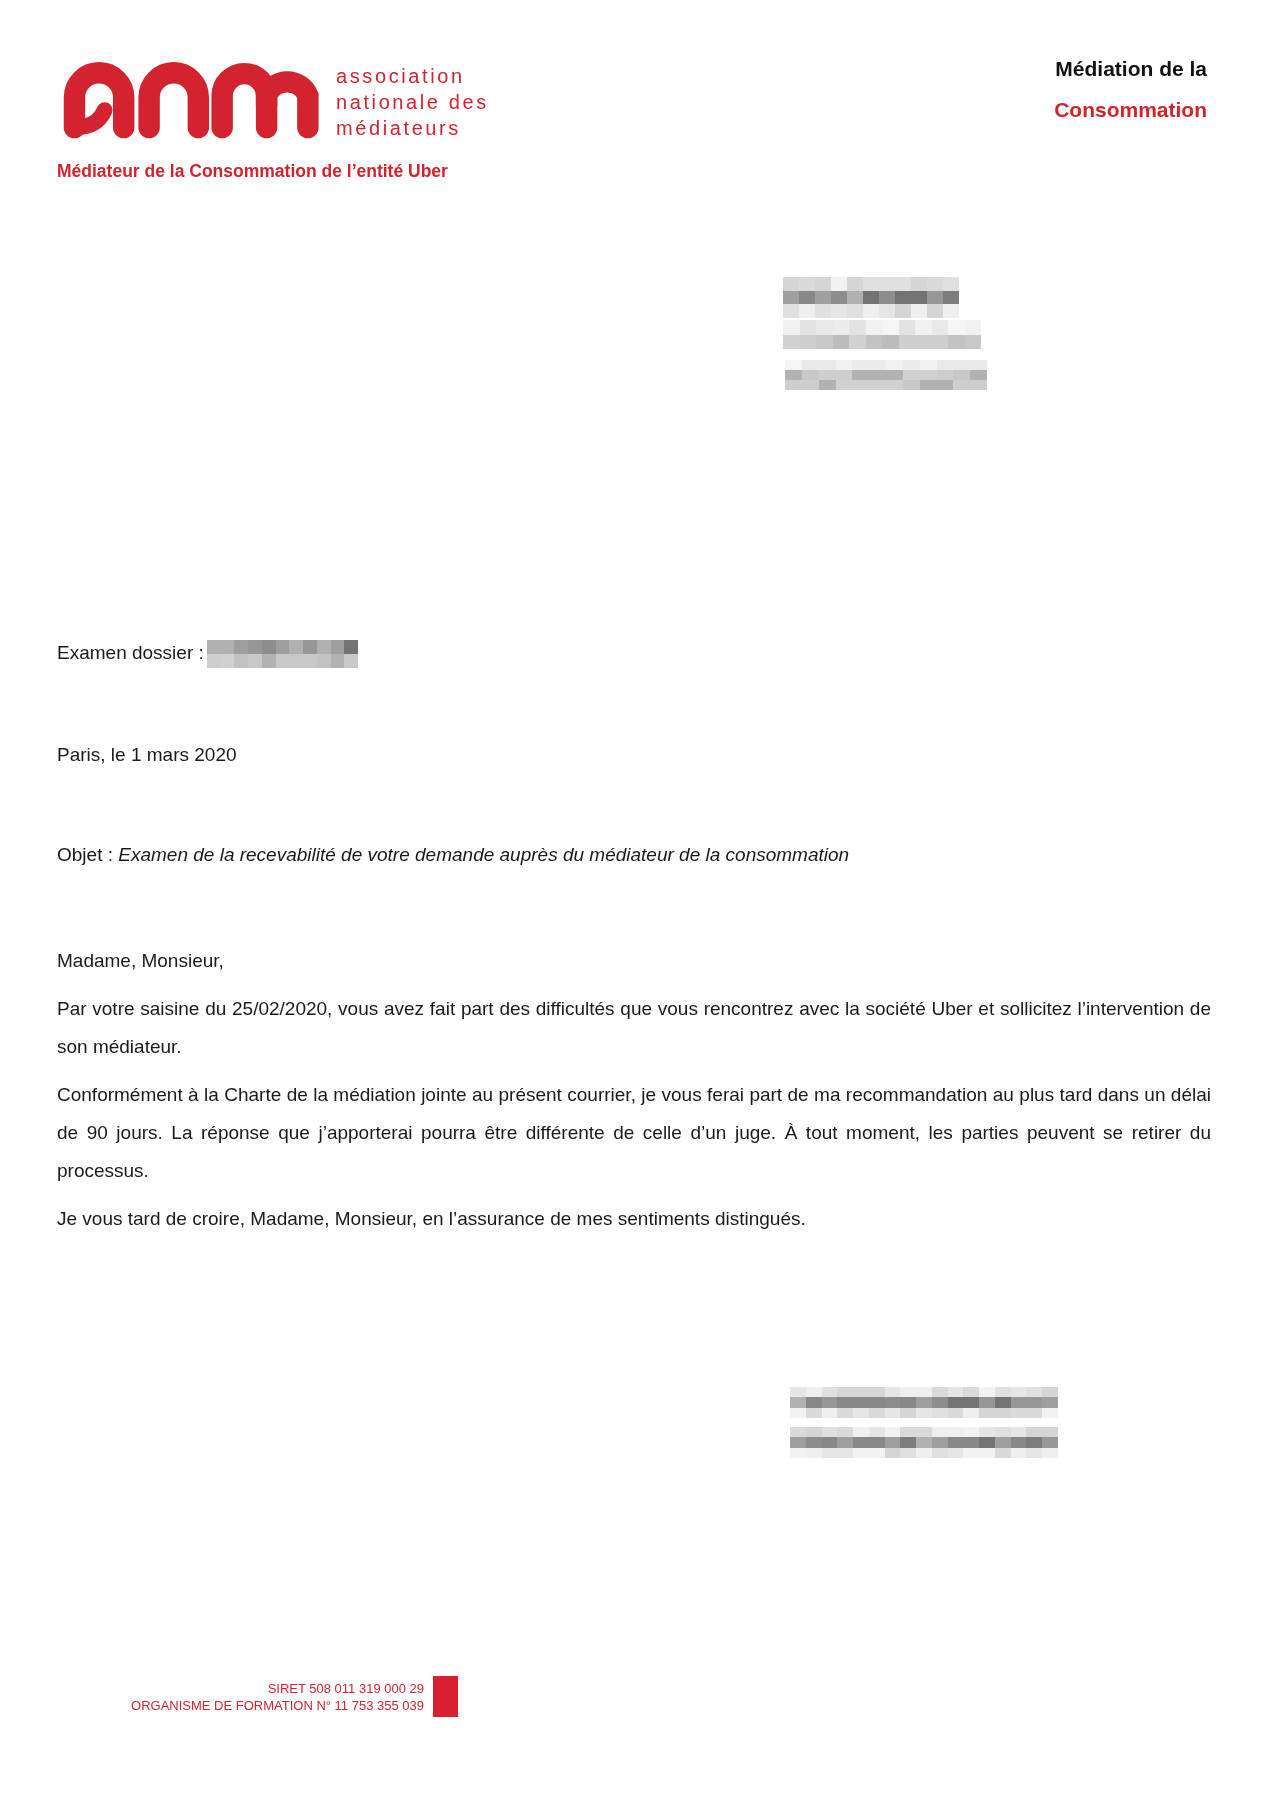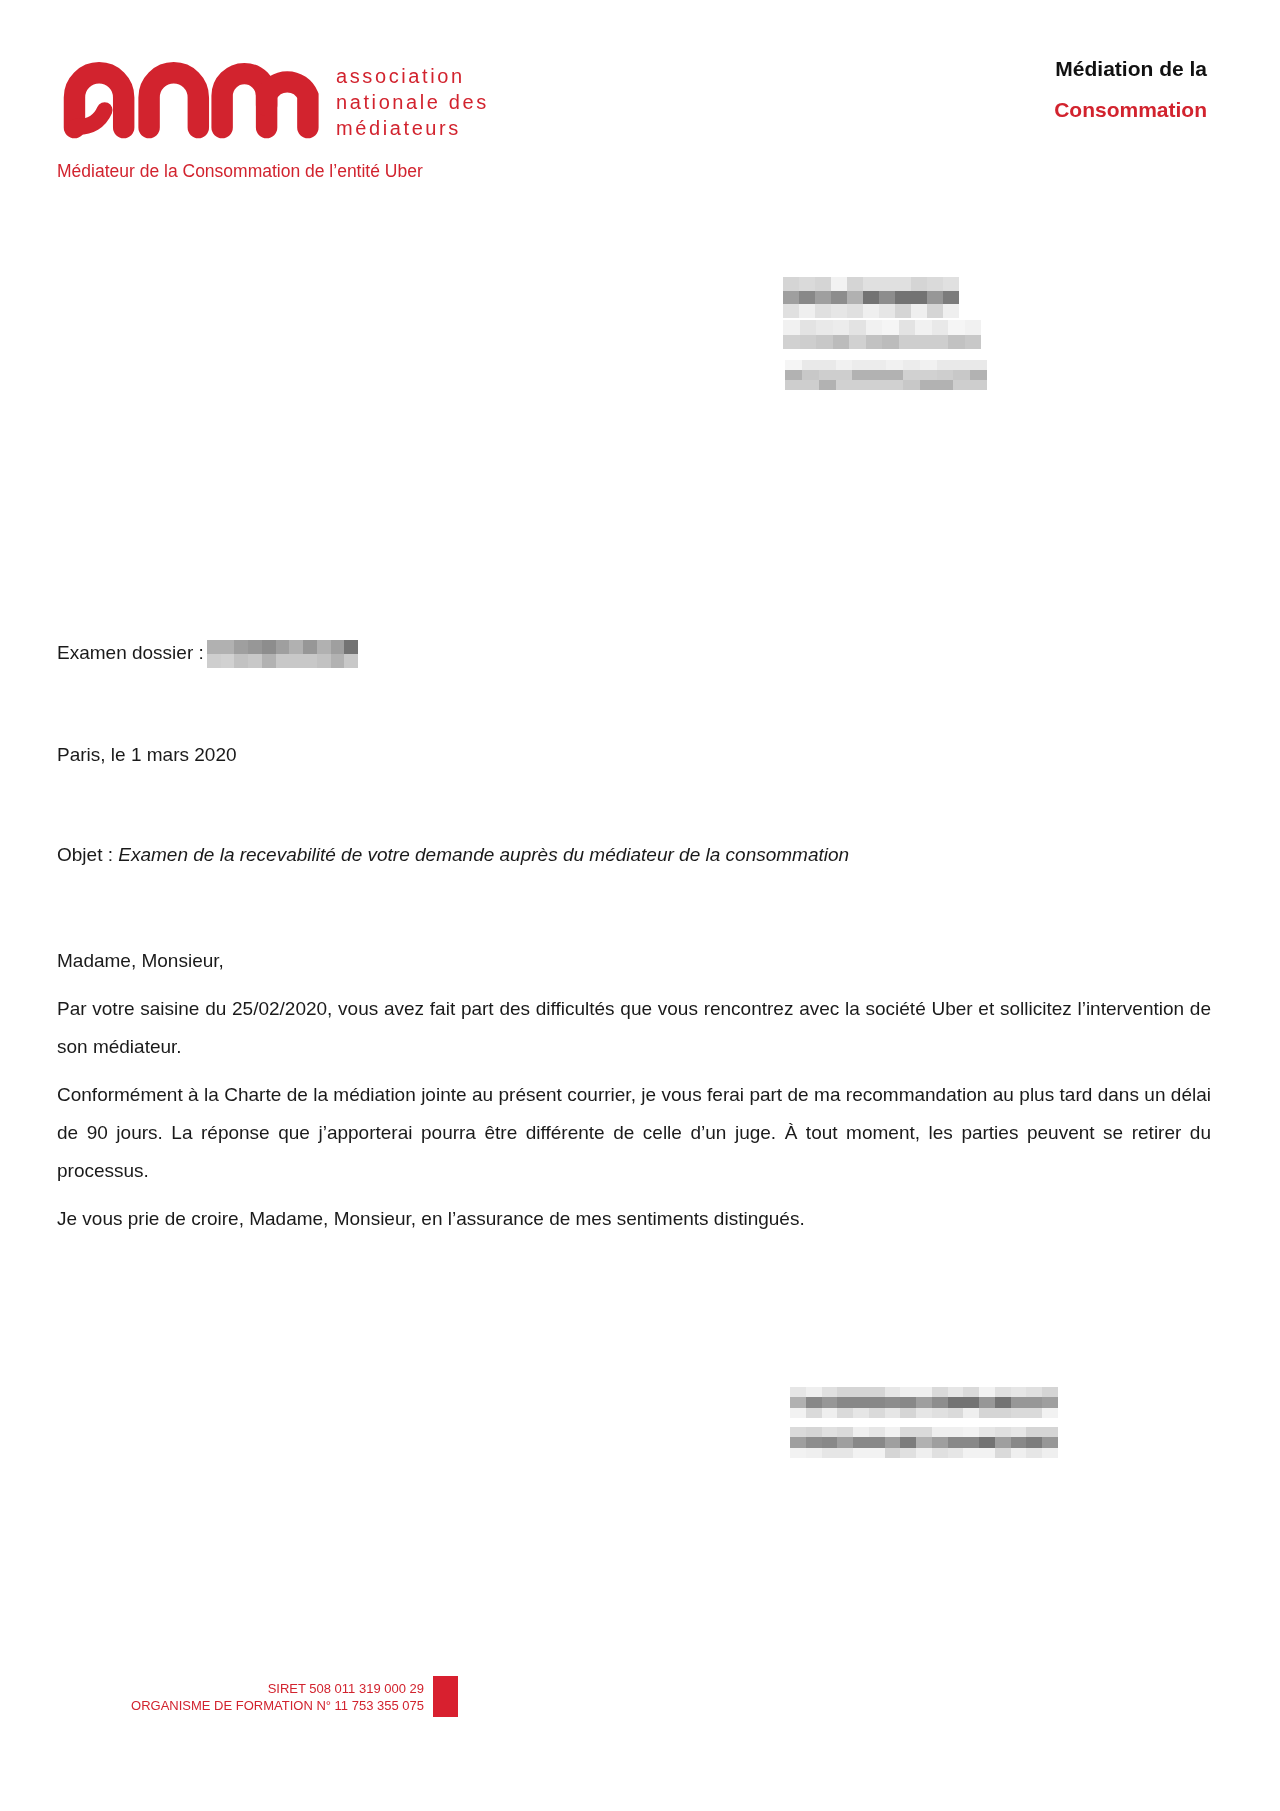--- a/index.html
+++ b/index.html
@@ -9,21 +9,21 @@
   }
   
   .logo-row{position:absolute;left:57px;top:55px;display:flex;align-items:flex-start;}
   .logo-mark{width:262px;height:88px;display:block;}
   .logo-tagline{margin-left:17px;margin-top:8px;color:#d2232e;font-size:20px;
     line-height:26px;letter-spacing:2.6px;font-weight:500;}
   .header-right{position:absolute;top:57px;right:73px;text-align:right;}
   .header-right .l1{font-size:21px;font-weight:bold;color:#111;}
   .header-right .l2{font-size:21px;font-weight:bold;color:#d2232e;margin-top:17px;}
   .mediator-line{position:absolute;left:57px;top:161px;color:#d2232e;
-    font-weight:normal;font-size:17.5px;}
+    font-weight:bold;font-size:17.5px;}
   
   .mosaic{position:absolute;grid-auto-rows:1fr;}
   
   .letter-title{position:absolute;left:0;top:495px;width:100%;margin:0;text-align:center;
     font-size:30px;font-weight:bold;letter-spacing:0.5px;color:#000;}
   .dossier-label{position:absolute;left:57px;top:642px;font-size:19px;}
   .date-line{position:absolute;left:57px;top:744px;font-size:19px;}
   .objet-line{position:absolute;left:57px;top:844px;font-size:19px;width:1154px;}
   .objet-text{font-style:italic;}
   .letter-body{position:absolute;left:57px;top:942px;width:1154px;
@@ -202,21 +202,21 @@
   <div class="objet-line">
     <span class="objet-label">Objet :</span>
     <span> </span>
     <span class="objet-text">Examen de la recevabilité de votre demande auprès du médiateur de la consommation</span>
   </div>
 
   <div class="letter-body" id="letter-body">
       <p><span>Madame, Monsieur,</span></p>
       <p><span>Par votre saisine du 25/02/2020, vous avez fait part des difficultés que vous rencontrez avec la société Uber et sollicitez l’intervention de son médiateur.</span></p>
       <p><span>Conformément à la Charte de la médiation jointe au présent courrier, je vous ferai part de ma recommandation au plus tard dans un délai de 90 jours. La réponse que j’apporterai pourra être différente de celle d’un juge. À tout moment, les parties peuvent se retirer du processus.</span></p>
-      <p><span>Je vous prie de croire, Madame, Monsieur, en l’assurance de mes sentiments distingués.</span></p>
+      <p><span>Je vous tard de croire, Madame, Monsieur, en l’assurance de mes sentiments distingués.</span></p>
     </div>
 
   <div class="mosaic" style="left: 790px; top: 1387px; width: 268px; height: 31px; display: grid; grid-template-columns: repeat(17, 1fr);">
       <div style="background: rgb(230, 230, 230);"></div>
       <div style="background: rgb(239, 239, 239);"></div>
       <div style="background: rgb(224, 224, 224);"></div>
       <div style="background: rgb(213, 213, 213);"></div>
       <div style="background: rgb(213, 213, 213);"></div>
       <div style="background: rgb(213, 213, 213);"></div>
       <div style="background: rgb(230, 230, 230);"></div>
@@ -315,18 +315,18 @@
       <div style="background: rgb(242, 242, 242);"></div>
       <div style="background: rgb(218, 218, 218);"></div>
       <div style="background: rgb(239, 239, 239);"></div>
       <div style="background: rgb(230, 230, 230);"></div>
       <div style="background: rgb(239, 239, 239);"></div>
     </div>
 
   <div class="footer-col fc1">
     <div class="footer-text">
       <div>SIRET 508 011 319 000 29</div>
-      <div>ORGANISME DE FORMATION N° 11 753 355 075</div>
+      <div>ORGANISME DE FORMATION N° 11 753 355 039</div>
     </div>
     <div class="footer-sq"></div>
   </div>
 
 </div>
 
 </body></html>

